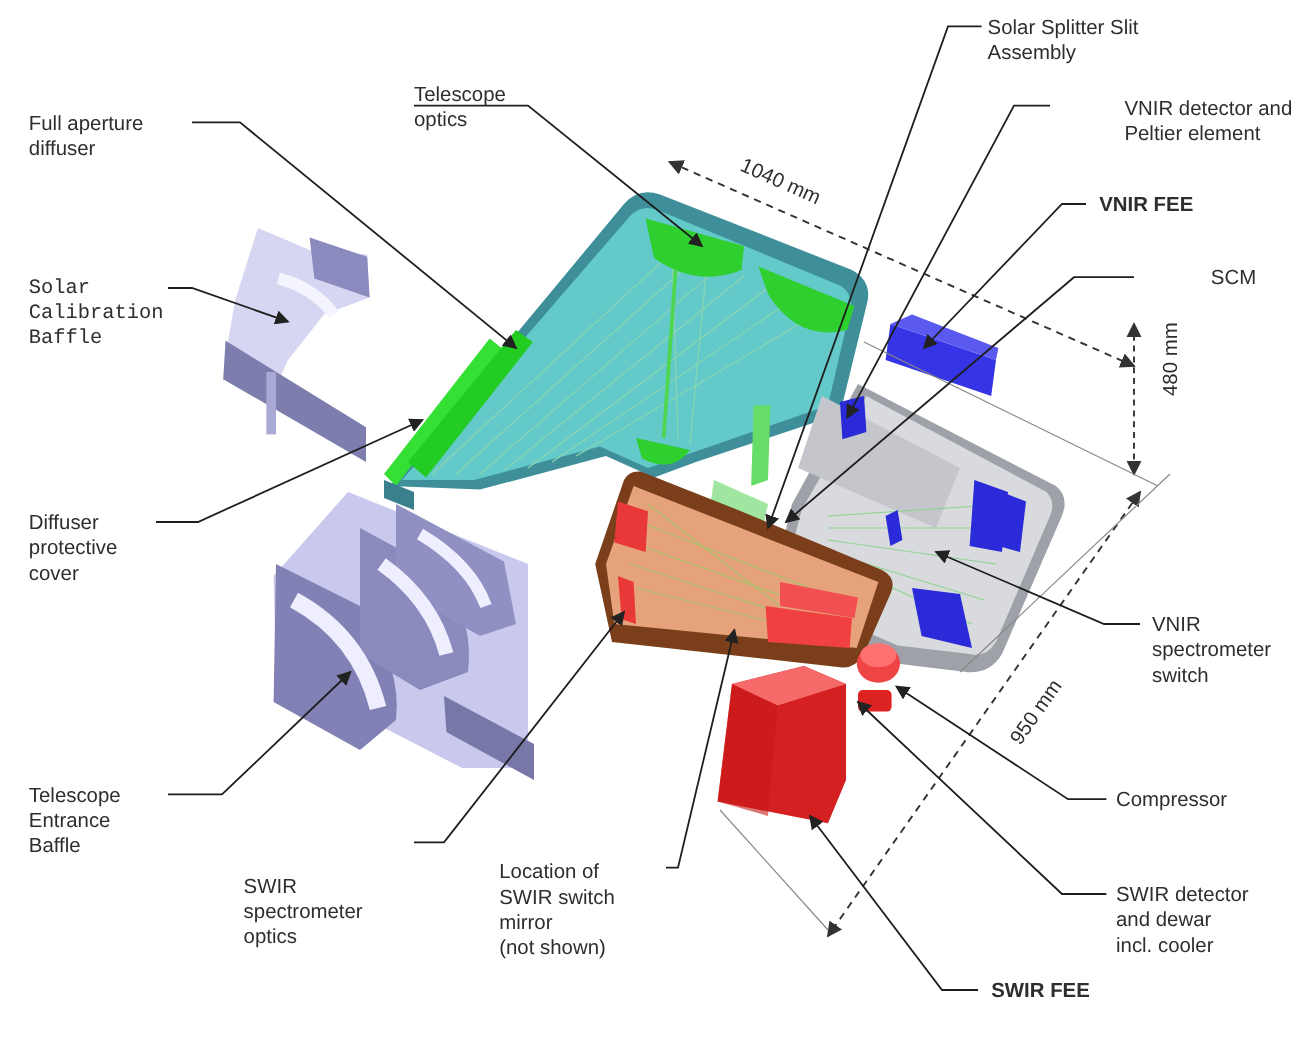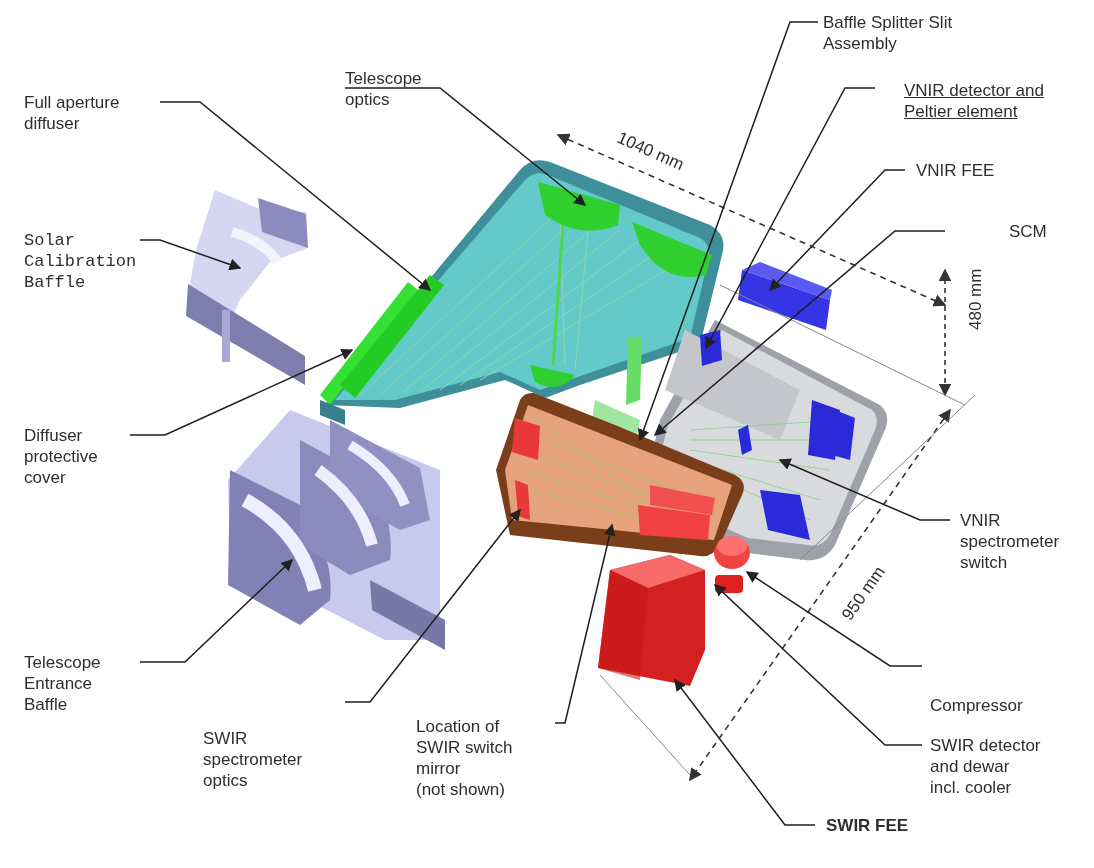--- a/index.html
+++ b/index.html
@@ -168,42 +168,42 @@
       <polyline points="922,745 885,745 715,585" marker-end="url(#arr)"></polyline>
 
       <polyline points="815,825 785,825 675,680" marker-end="url(#arr)"></polyline>
     </g>
   </svg>
 
   <div class="label" style="left:24px;top:92px;">Full aperture
 diffuser</div>
   <div class="label" style="left:345px;top:68px;">Telescope
 optics</div>
-  <div class="label" style="left:823px;top:12px;">Baffle Splitter Slit
+  <div class="label" style="left:823px;top:12px;">Solar Splitter Slit
 Assembly</div>
-  <div class="label" style="left:904px;top:80px;text-decoration:underline;">VNIR detector and
+  <div class="label" style="left:937px;top:80px;">VNIR detector and
 Peltier element</div>
-  <div class="label" style="left:916px;top:160px;">VNIR FEE</div>
+  <div class="label" style="left:916px;top:160px;font-weight:bold;">VNIR FEE</div>
   <div class="label" style="left:1009px;top:221px;">SCM</div>
   <div class="label" style="left:24px;top:230px;font-family:Liberation Mono, monospace;">Solar
 Calibration
 Baffle</div>
   <div class="label" style="left:24px;top:425px;">Diffuser
 protective
 cover</div>
   <div class="label" style="left:960px;top:510px;">VNIR
 spectrometer
 switch</div>
   <div class="label" style="left:24px;top:652px;">Telescope
 Entrance
 Baffle</div>
   <div class="label" style="left:203px;top:728px;">SWIR
 spectrometer
 optics</div>
-  <div class="label" style="left:930px;top:656px;margin-top:39px;">Compressor</div>
+  <div class="label" style="left:930px;top:656px;">Compressor</div>
   <div class="label" style="left:930px;top:735px;">SWIR detector
 and dewar
 incl. cooler</div>
   <div class="label" style="left:416px;top:716px;">Location of
 SWIR switch
 mirror
 (not shown)</div>
   <div class="label" style="left:826px;top:815px;font-weight:bold;">SWIR FEE</div>
 
   <div class="dim" style="left:622px;top:128px;transform:rotate(24deg);">1040 mm</div>

